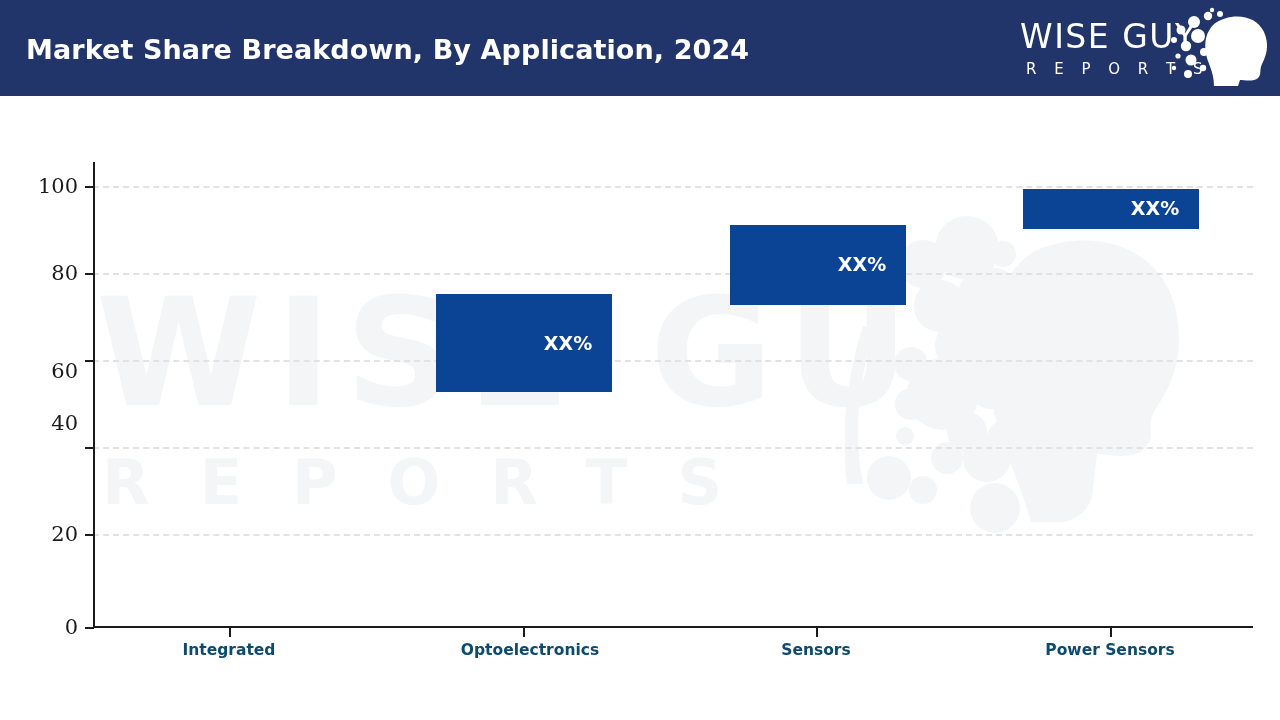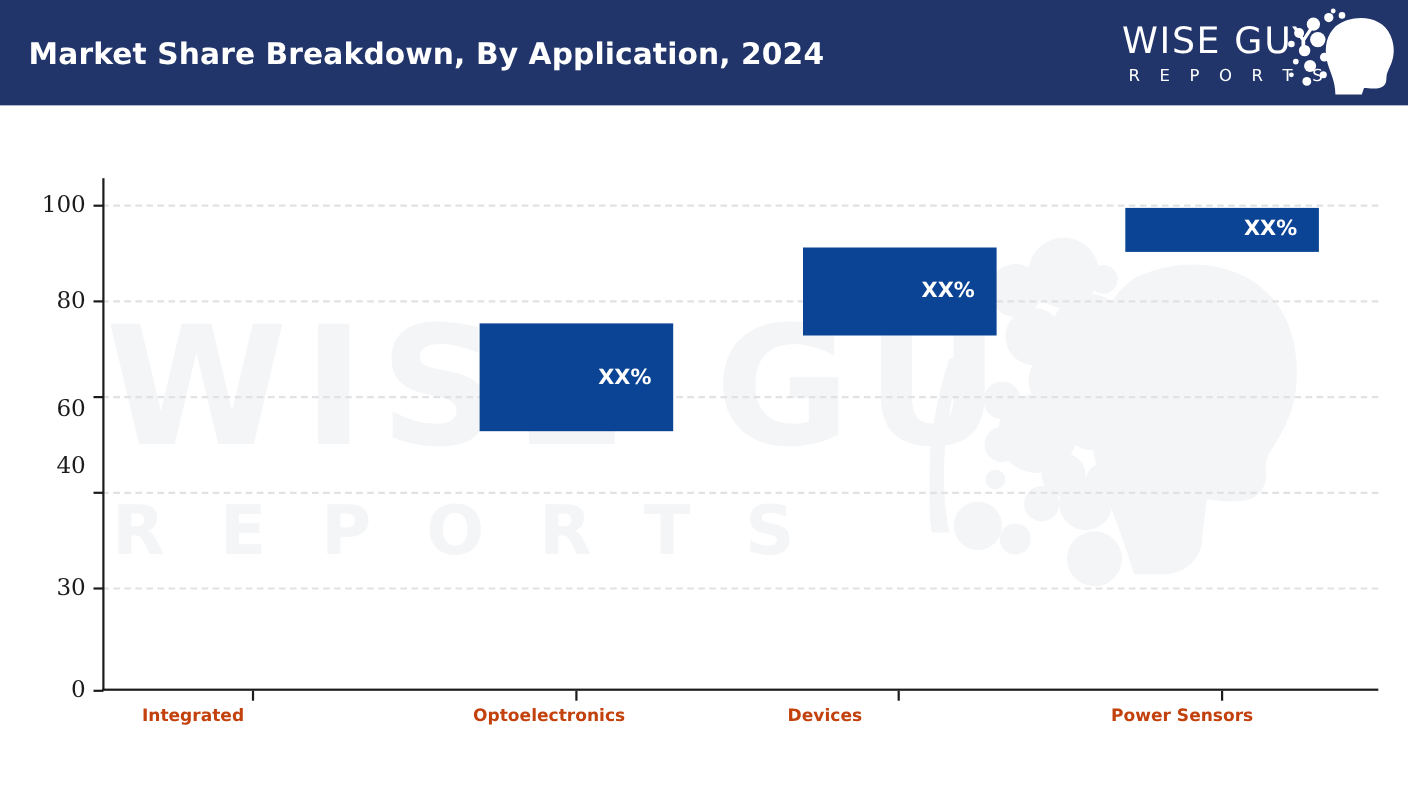--- a/index.html
+++ b/index.html
@@ -147,24 +147,25 @@
   .x-tick-mark {
     position: absolute;
     top: 628px;
     width: 2px;
     height: 9px;
     background: #1b1b1b;
   }
   .x-tick-label {
     position: absolute;
     top: 640px;
+    text-align: center;
     font-family: "DejaVu Sans", sans-serif;
     font-size: 15.5px;
     font-weight: bold;
-    color: #c2410c;
+    color: #0c4a6e;
     line-height: 21px;
   }
 
   
   .bar {
     position: absolute;
     background: #0B4494;
   }
   .bar-label {
     position: absolute;
@@ -293,35 +294,35 @@
 <div class="y-tick-label-wrap" style="top:261px;">
   <span class="y-tick-label">80</span>
 </div>
 <div class="y-tick-label-wrap" style="top:348px;margin-top:11px;">
   <span class="y-tick-label">60</span>
 </div>
 <div class="y-tick-label-wrap" style="top:411px;">
   <span class="y-tick-label">40</span>
 </div>
 <div class="y-tick-label-wrap" style="top:522px;">
-  <span class="y-tick-label">30</span>
+  <span class="y-tick-label">20</span>
 </div>
 <div class="y-tick-label-wrap" style="top:615px;">
   <span class="y-tick-label">0</span>
 </div>
 
 <div class="x-tick-mark" style="left:229px;"></div>
 <div class="x-tick-mark" style="left:523px;"></div>
 <div class="x-tick-mark" style="left:816px;"></div>
 <div class="x-tick-mark" style="left:1110px;"></div>
 
 <div class="x-tick-label" style="left:129px; width:200px;">
   <div>Integrated</div>
 </div>
 <div class="x-tick-label" style="left:430px; width:200px;">
   <div>Optoelectronics</div>
 </div>
 <div class="x-tick-label" style="left:716px; width:200px;">
-  <div>Devices</div>
+  <div>Sensors</div>
 </div>
 <div class="x-tick-label" style="left:1010px; width:200px;">
   <div>Power Sensors</div>
 </div>
 
 </body></html>

